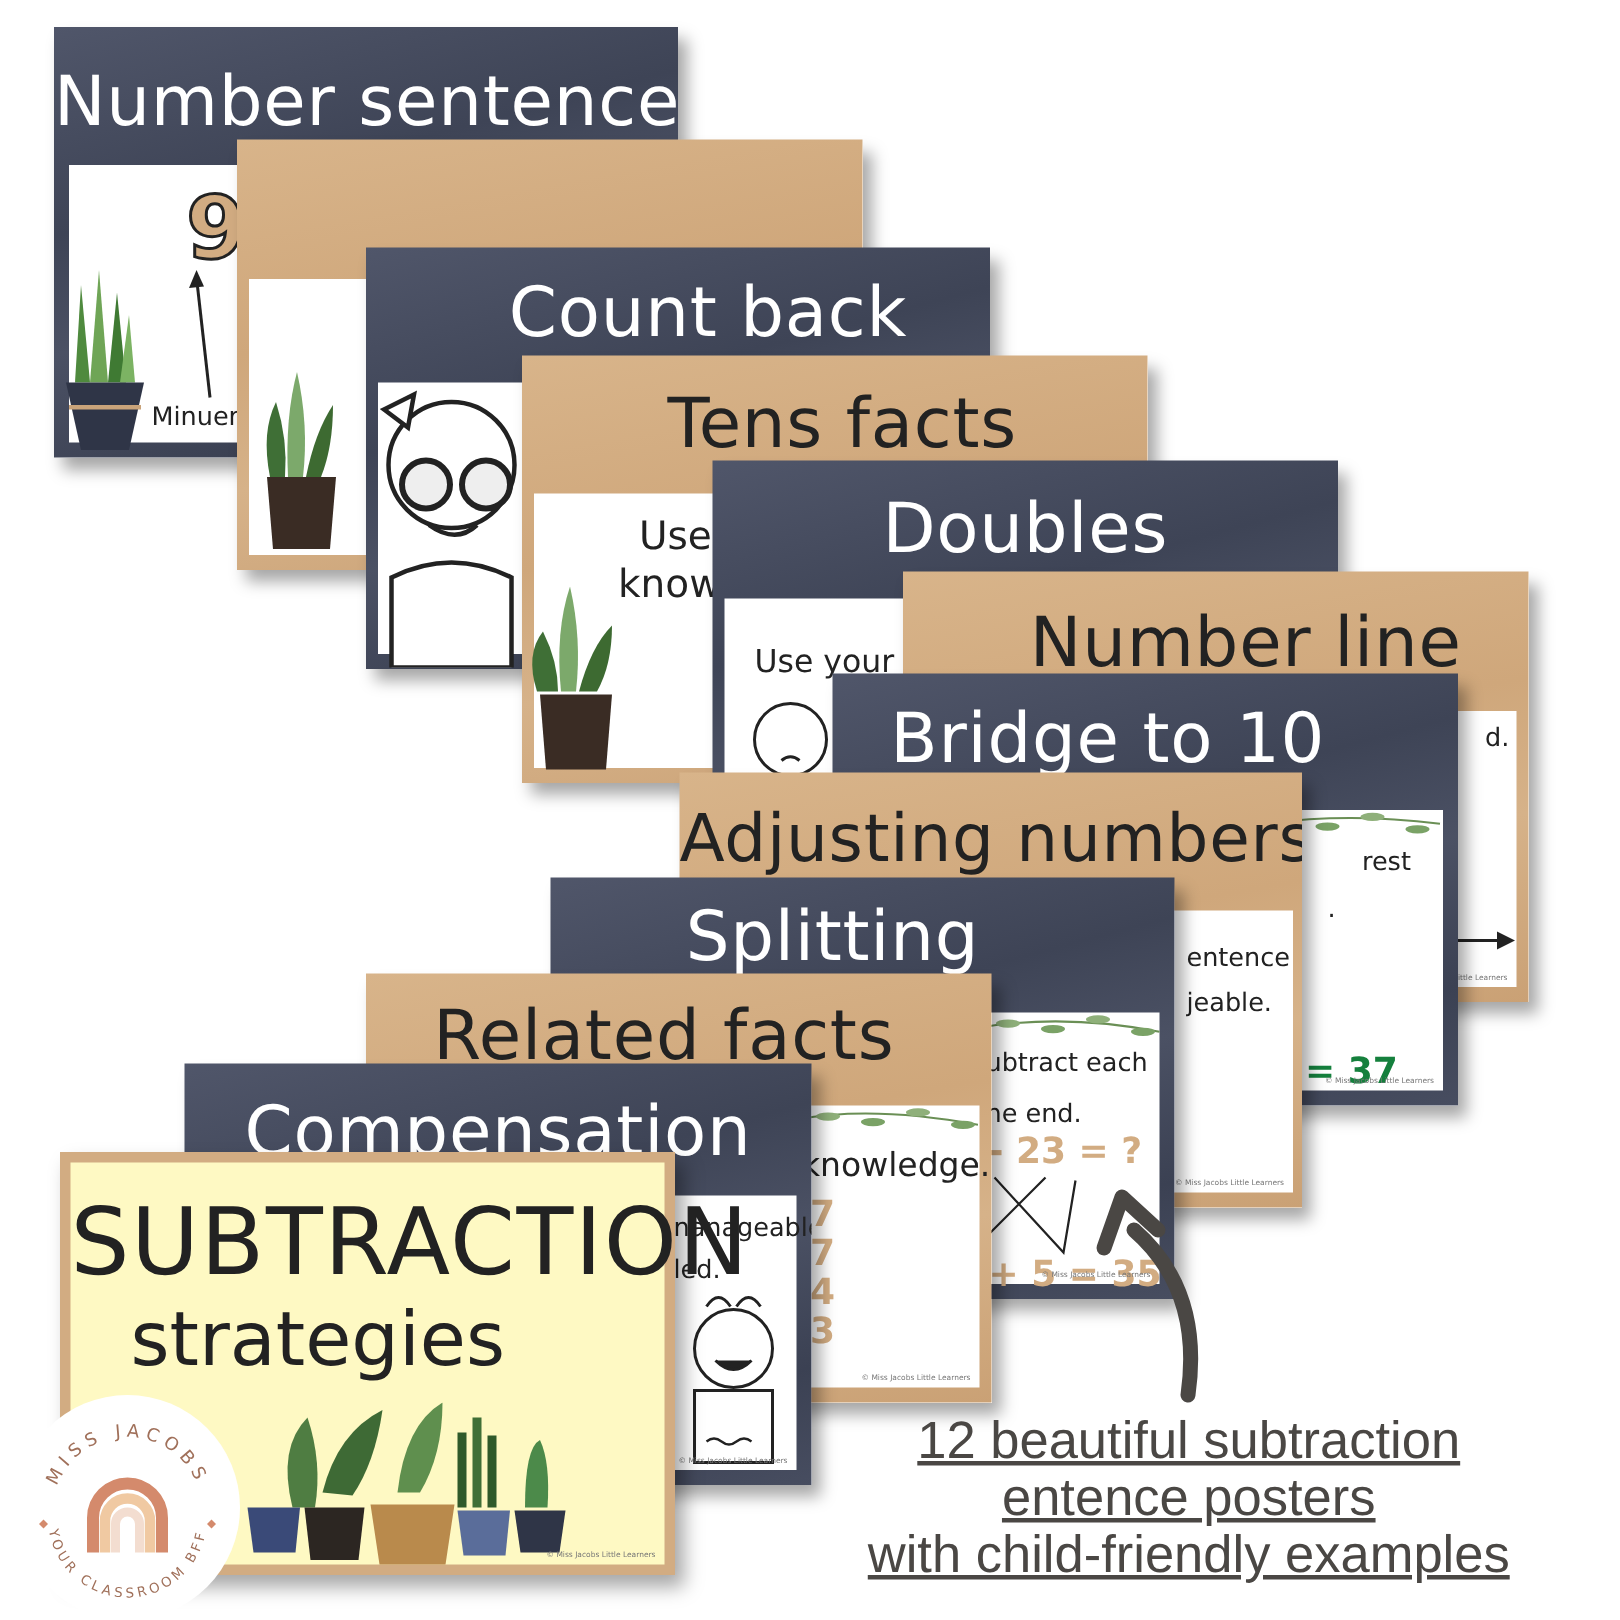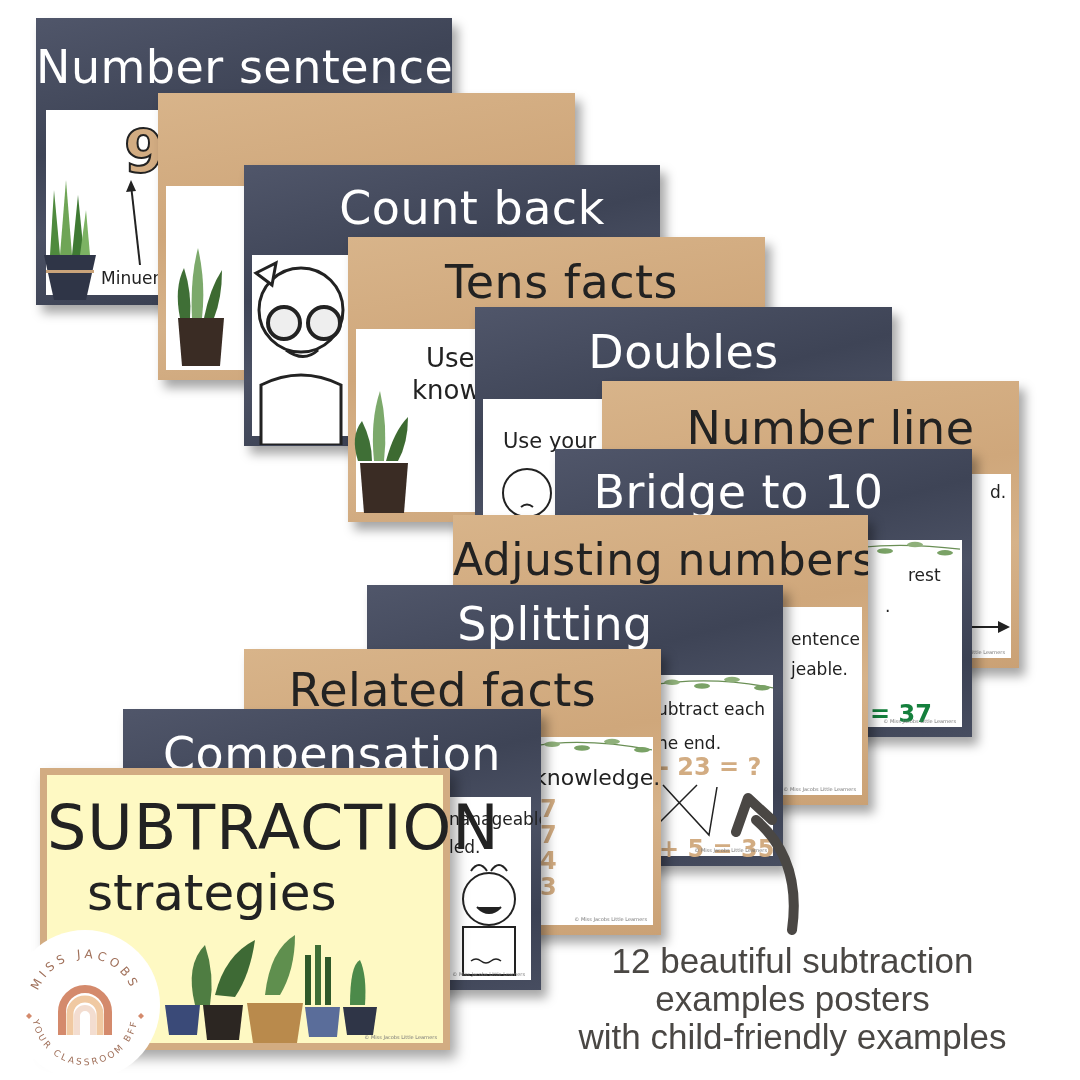--- a/index.html
+++ b/index.html
@@ -67,21 +67,21 @@
   .badge {
     position:absolute; left:10px; top:930px; width:150px; height:150px;
     border-radius:50%; background:#fff;
   }
   .caption {
     position:absolute; left:520px; top:942px; width:545px;
     text-align:center; color:#4a4744;
     font-family:"Liberation Sans", sans-serif;
     font-size:35px; line-height:38px;
   }
-  .caption div { white-space:nowrap; }
+  .caption div { white-space:nowrap;text-decoration:underline; }
   .arrow { position:absolute; left:720px; top:790px; }
 </style>
 </head>
 <body>
 
 <div class="card dark" style="left:36px;top:18px;width:416px;height:287px;">
   <div class="title" style="top:20px;font-size:46px;">Number sentence</div>
   <div class="panel" style="top:92px;">
     <div class="num dark" style="left:78px;top:8px;font-size:58px;color:#d2ac82;-webkit-text-stroke:2px #222;">9</div>
     <svg style="position:absolute;left:80px;top:70px;" width="20" height="90">
@@ -288,15 +288,15 @@
   </svg>
 </div>
 
 <svg class="arrow" width="90" height="150">
   <path d="M72 140 Q82 70 36 30" fill="none" stroke="#4a4744" stroke-width="10" stroke-linecap="round"></path>
   <path d="M16 42 L28 8 L52 30" fill="none" stroke="#4a4744" stroke-width="10" stroke-linecap="round" stroke-linejoin="round"></path>
 </svg>
 
 <div class="caption">
   <div>12 beautiful subtraction</div>
-  <div>examples posters</div>
+  <div>entence posters</div>
   <div>with child-friendly examples</div>
 </div>
 
 </body></html>

